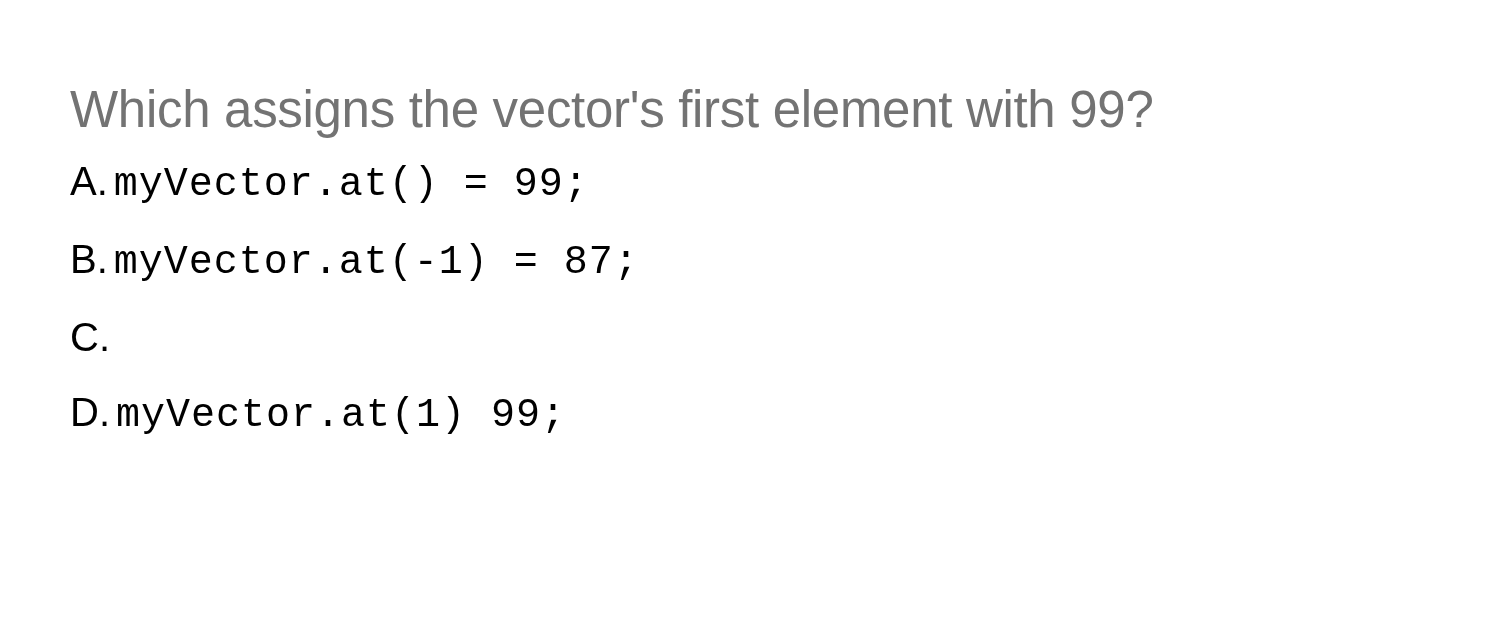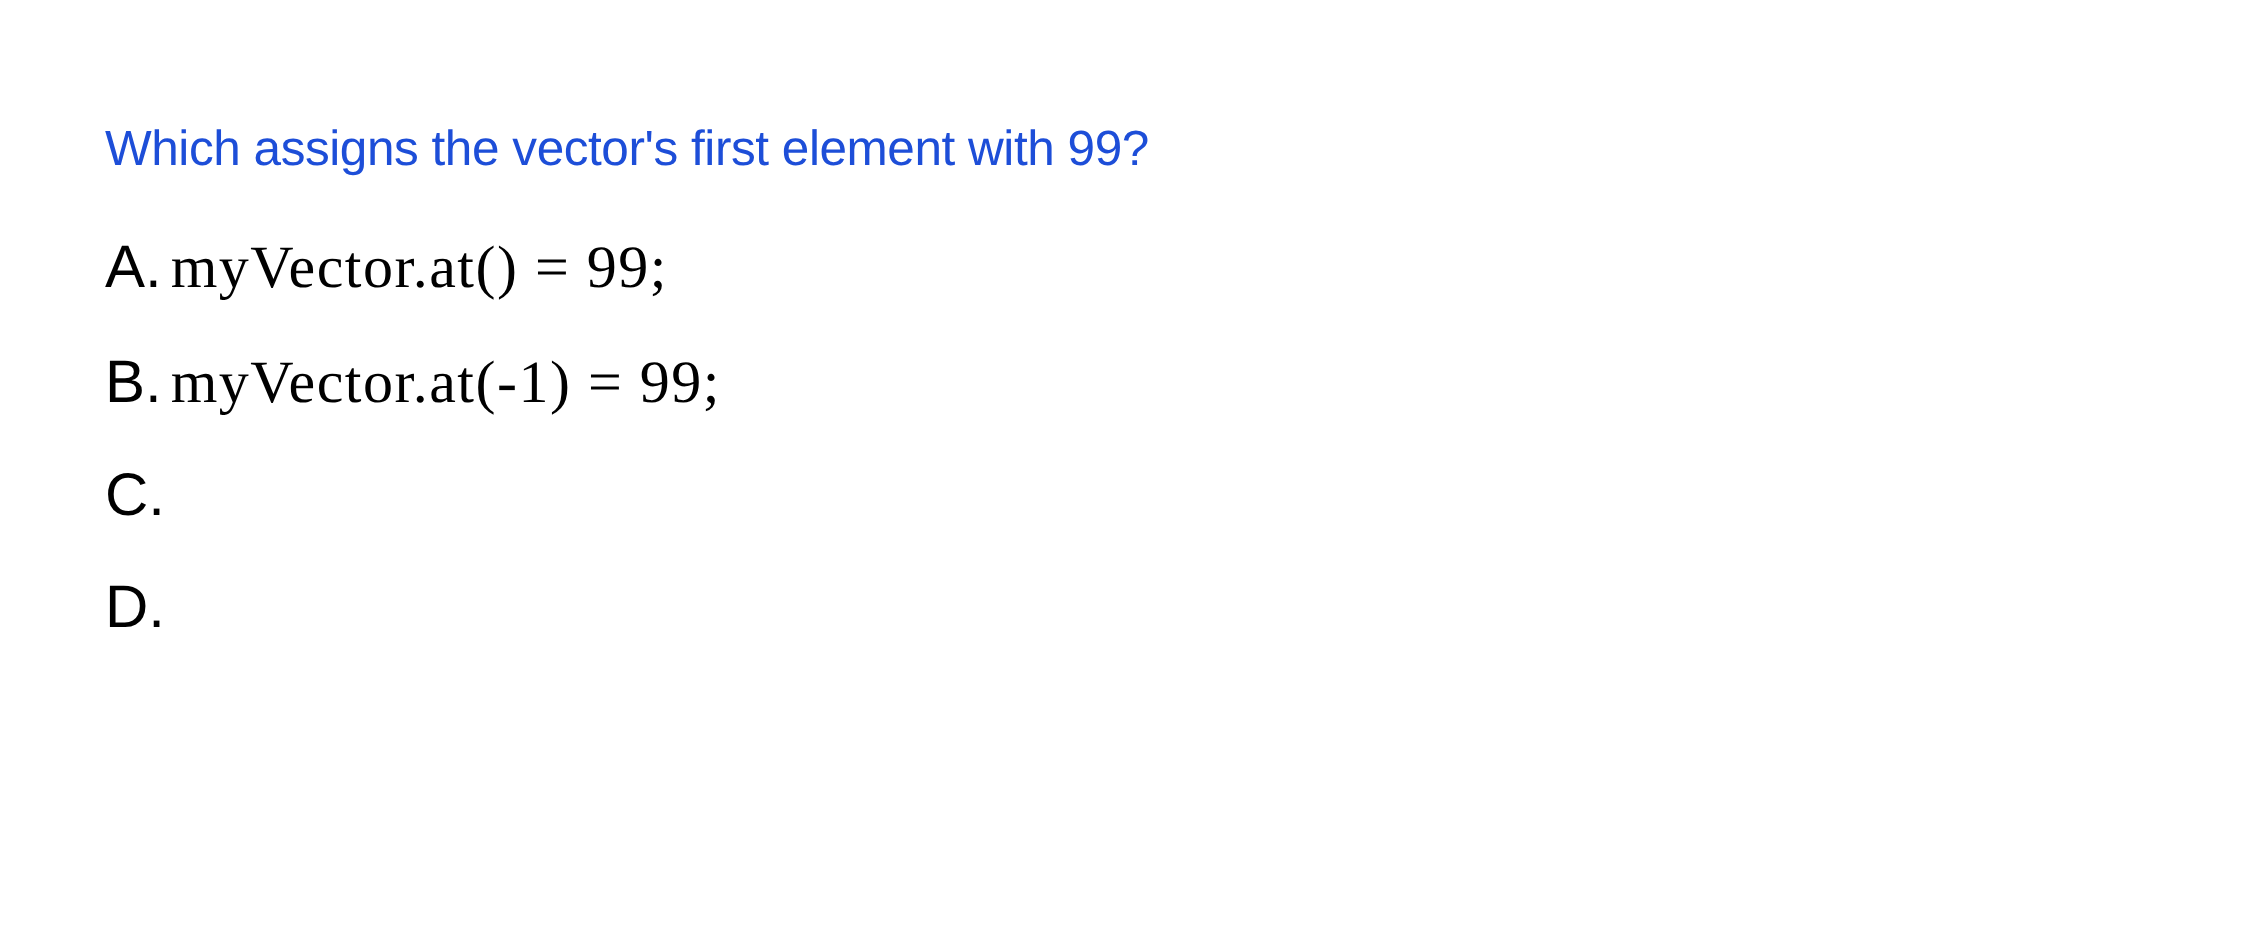--- a/index.html
+++ b/index.html
@@ -8,58 +8,59 @@
       box-sizing: border-box;
     }
     body {
       width: 1500px;
       height: 632px;
       background: #ffffff;
       font-family: -apple-system, BlinkMacSystemFont, "Segoe UI", Helvetica, Arial, sans-serif;
       padding: 80px 70px;
     }
     .question-text {
-      font-size: 33px;
+      font-size: 51px;
       font-weight: 400;
-      color: #1d4ed8;
-      margin-bottom: 36px;
+      color: #737373;
+      margin-bottom: 20px;
       letter-spacing: -0.3px;
     }
     .option {
       font-size: 40px;
       color: #000000;
       margin-bottom: 30px;
       display: flex;
       align-items: baseline;
     }
     .option-letter {
       font-family: -apple-system, BlinkMacSystemFont, "Segoe UI", Helvetica, Arial, sans-serif;
       font-weight: 400;
       margin-right: 6px;
     }
     .option-code {
-      font-family: Liberation Serif, serif;
+      font-family: Liberation Mono, monospace;
       font-weight: 400;
       letter-spacing: 1px;
     }
   </style>
 </head>
 <body>
 
 <div class="question-text">Which assigns the vector's first element with 99?</div>
 
 <div class="option">
   <span class="option-letter">A.</span>
   <span class="option-code">myVector.at() = 99;</span>
 </div>
 
 <div class="option">
   <span class="option-letter">B.</span>
-  <span class="option-code">myVector.at(-1) = 99;</span>
+  <span class="option-code">myVector.at(-1) = 87;</span>
 </div>
 
 <div class="option">
   <span class="option-letter">C.</span>
 </div>
 
 <div class="option">
   <span class="option-letter">D.</span>
+  <span class="option-code">myVector.at(1) 99;</span>
 </div>
 
 </body></html>

